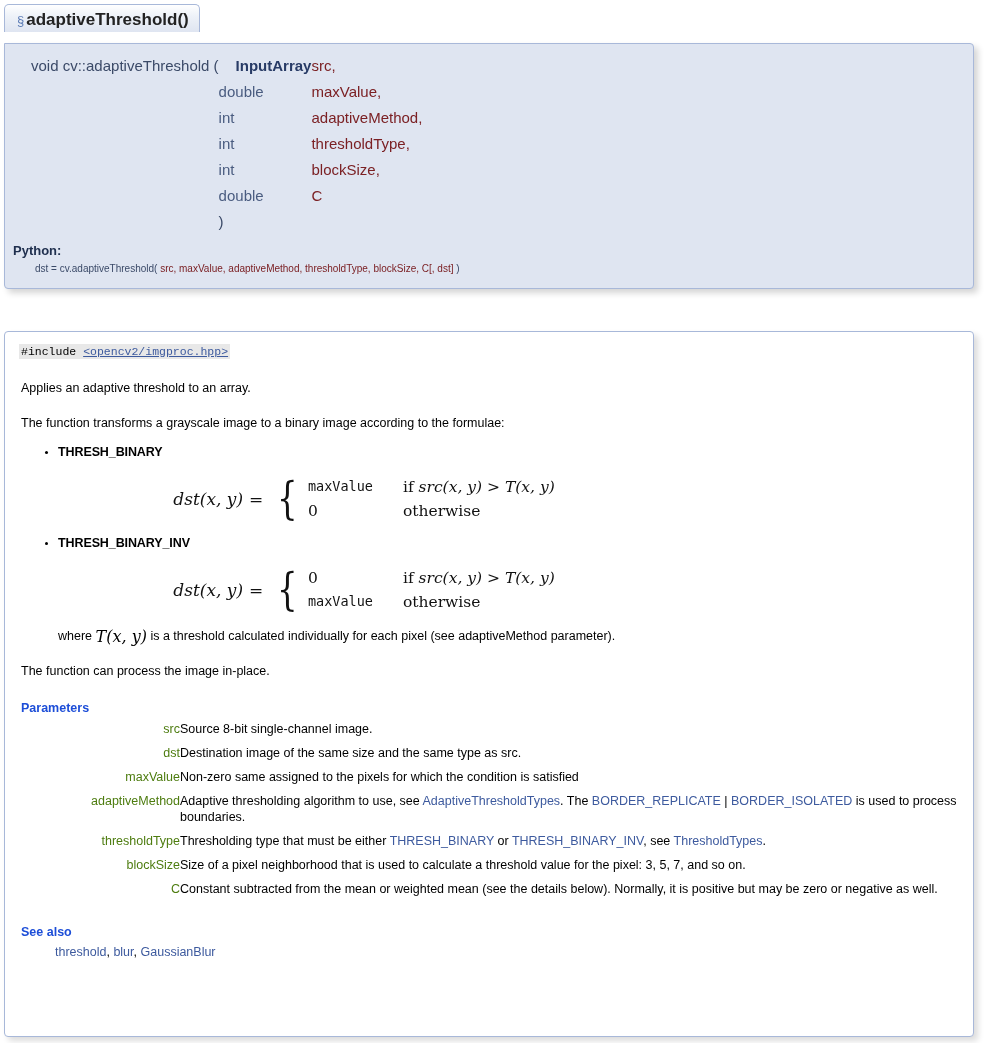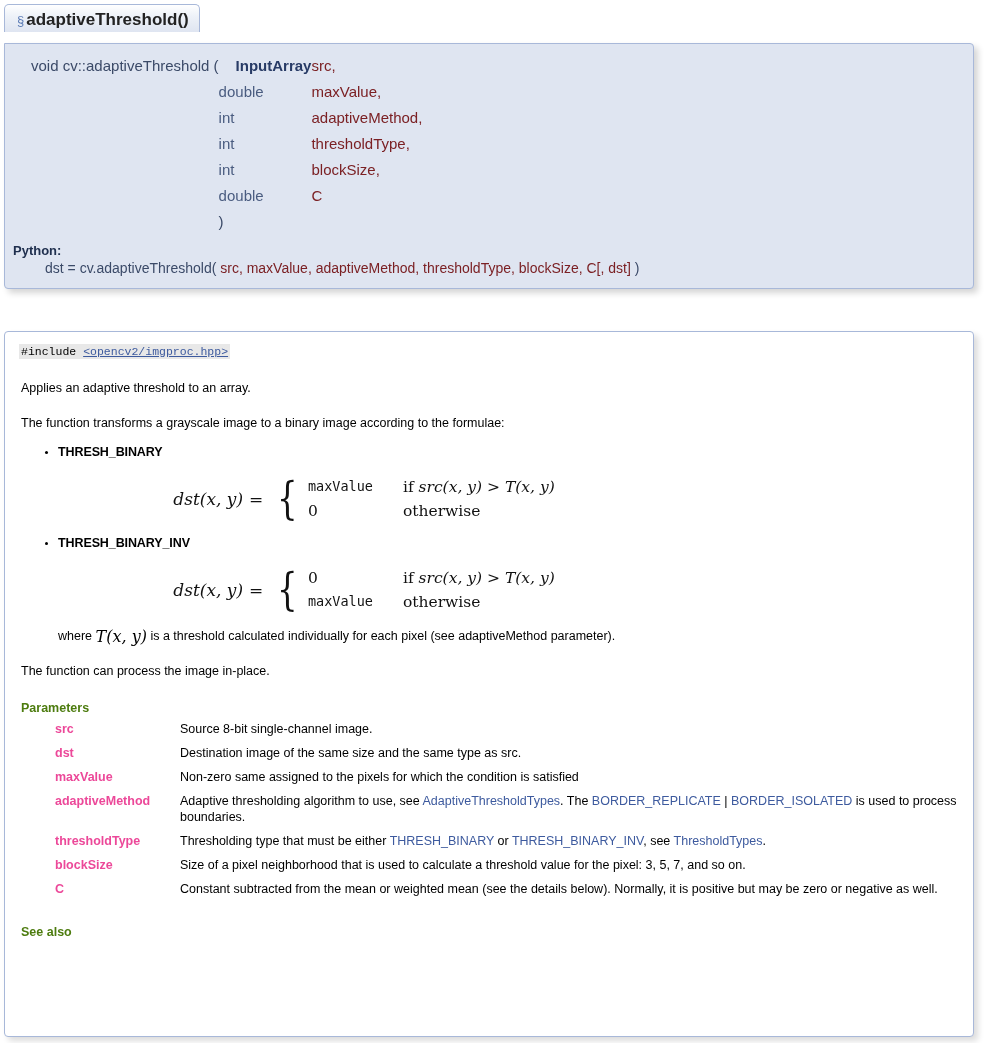--- a/index.html
+++ b/index.html
@@ -83,22 +83,22 @@
   .paramtype-plain { color: #4a5c80; }
   .paren { color: #3b4a68; }
 
   .pylabel {
     margin: 8px 0 2px 8px;
     font-weight: bold;
     font-size: 13px;
     color: #20304f;
   }
   .pyline {
-    margin-left: 40px;
-    font-size: 14px;
+    margin-left: 30px;
+    font-size: 10px;
     color: #3b4a68;
     line-height: 17px;
   }
   .pyline .pyarg { color: #7b2024; }
 
   
   .memdoc {
     position: absolute;
     left: 4px;
     top: 331px;
@@ -194,36 +194,37 @@
     font-style: italic;
     font-size: 16px;
     vertical-align: -2px;
   }
 
   
   .section-head {
     font-weight: bold;
     font-size: 12.5px;
     margin: 22px 0 4px 2px;
-    color: #4d7c0f;
+    color: #1d4ed8;
   }
   table.params {
     border-collapse: collapse;
     margin-left: 36px;
     width: 930px;
   }
   table.params td {
     vertical-align: top;
     padding: 2px 0 6px 0;
     font-size: 12.5px;
     line-height: 16px;
   }
   td.paramname {
-    font-weight: bold;
-    color: #ec4899;
+    font-weight: normal;
+    color: #4d7c0f;
+    text-align: right;
     white-space: nowrap;
     padding-right: 10px;
     width: 125px;
   }
   td.paramdesc { color: #000000; margin-top: 28px; }
   a.doclink, .doclink {
     color: #3d5a9e;
     font-weight: normal;
     text-decoration: none;
   }
@@ -361,13 +362,14 @@
           <td class="paramdesc">Size of a pixel neighborhood that is used to calculate a threshold value for the pixel: 3, 5, 7, and so on.</td>
         </tr>
         <tr>
           <td class="paramname">C</td>
           <td class="paramdesc">Constant subtracted from the mean or weighted mean (see the details below). Normally, it is positive but may be zero or negative as well.</td>
         </tr>
       </tbody>
   </table>
 
   <div class="section-head">See also</div>
+  <div class="seealso-links" id="seealso-area"><a class="doclink" href="#">threshold</a><span class="sep">, </span><a class="doclink" href="#">blur</a><span class="sep">, </span><a class="doclink" href="#">GaussianBlur</a></div>
 </div>
 
 </body></html>

